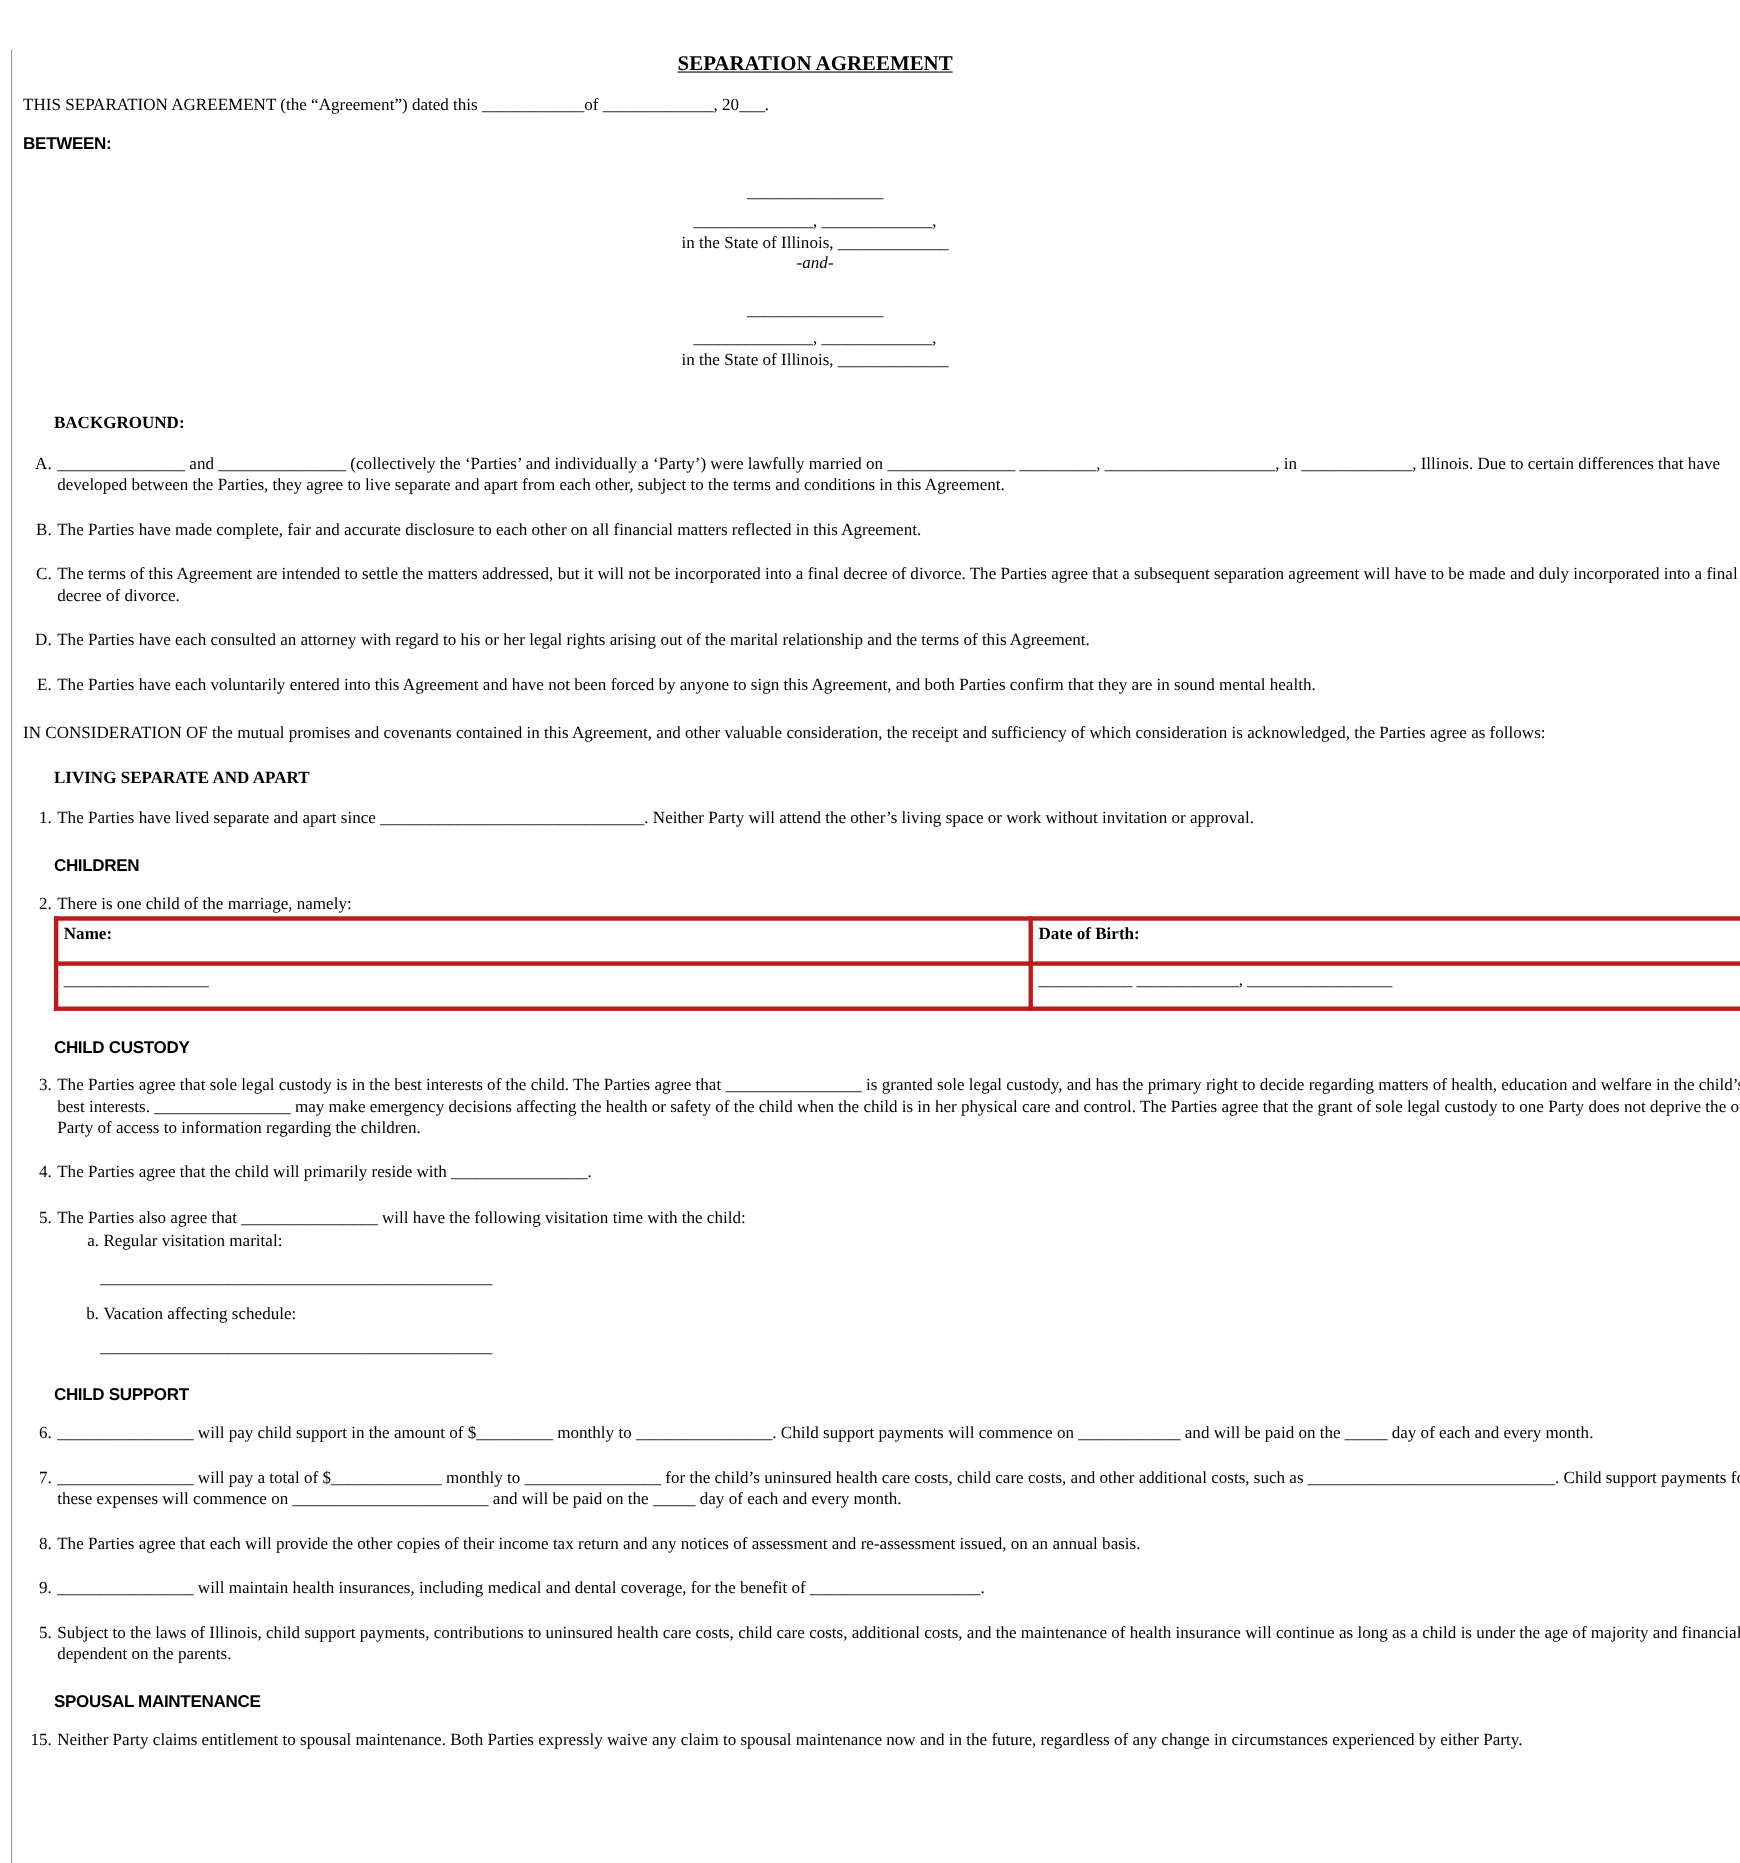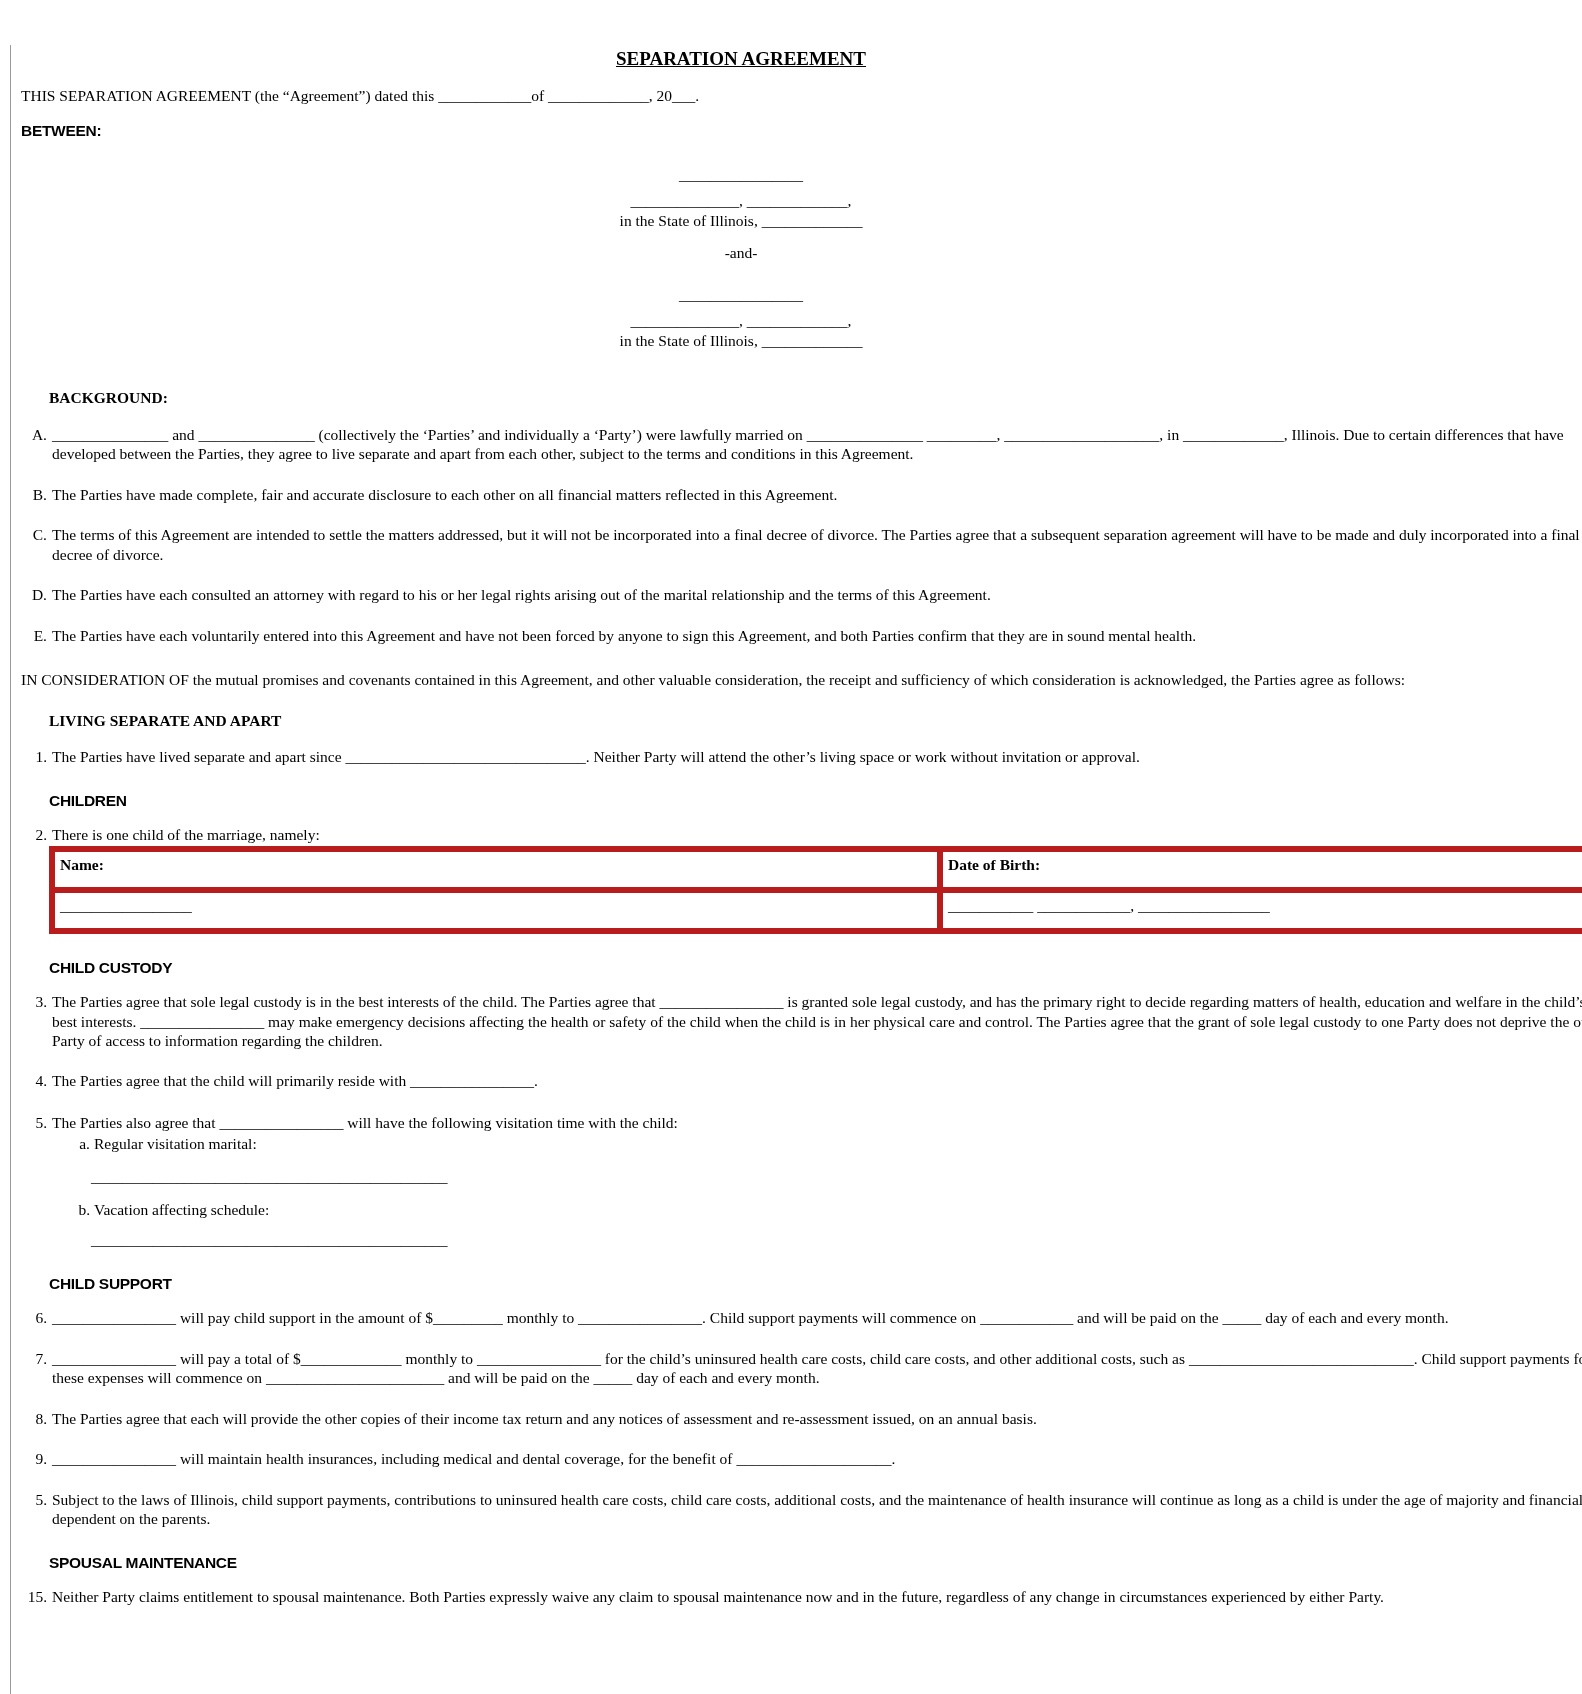--- a/index.html
+++ b/index.html
@@ -41,21 +41,21 @@
   .intro { margin-top: 17px; }
   .sans-head {
     font-family: "Liberation Sans", sans-serif;
     font-weight: bold;
     font-size: 15.5px;
     letter-spacing: -0.3px;
   }
   .between { margin-top: 16px; }
   .party-block { margin-top: 24px; }
   .party-name { margin-bottom: 7px; }
-  .and-sep { margin-top: 13px; margin-bottom: 22px; }
+  .and-sep { margin-bottom: 22px; font-style: italic; }
   .serif-head {
     font-weight: bold;
     font-size: 15.5px;
   }
   .indent-head { padding-left: 28px; }
   .bg-head { margin-top: 38px; }
   .item {
     display: flex;
     margin-top: 21px;
   }
@@ -87,21 +87,21 @@
     white-space: nowrap;
   }
   .child-table {
     border-collapse: collapse;
     margin-left: 28px;
     margin-top: 1px;
     width: 1592px;
     table-layout: fixed;
   }
   .child-table th, .child-table td {
-    border: 6px solid #b91c1c;
+    border: 4px solid #b91c1c;
     vertical-align: top;
     text-align: left;
     padding: 3px 5px;
     font-size: 15.5px;
   }
   .child-table tr { height: 41px; }
   .child-table th { font-weight: bold; }
   .child-table .col-name { width: 872px; }
 </style>
 </head>

